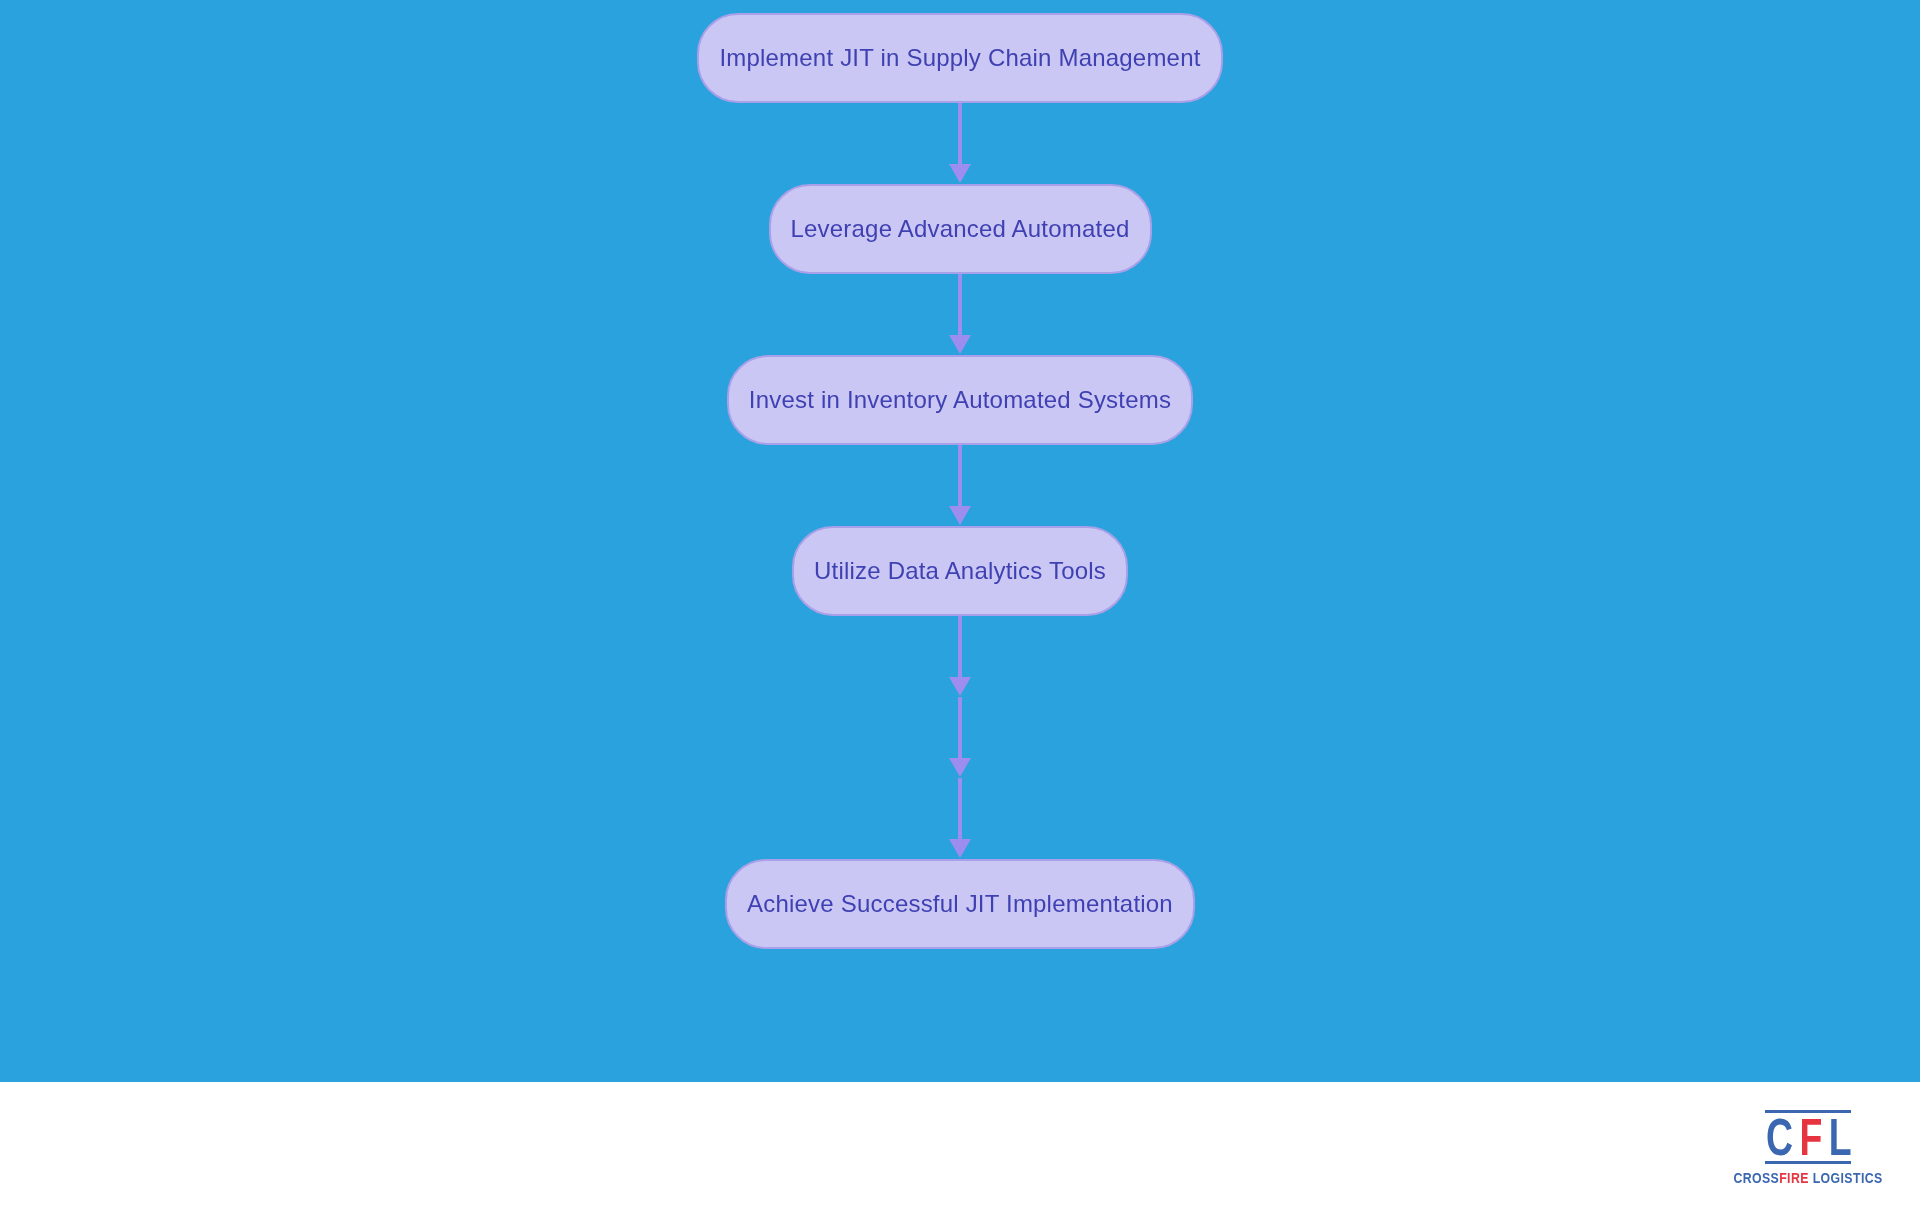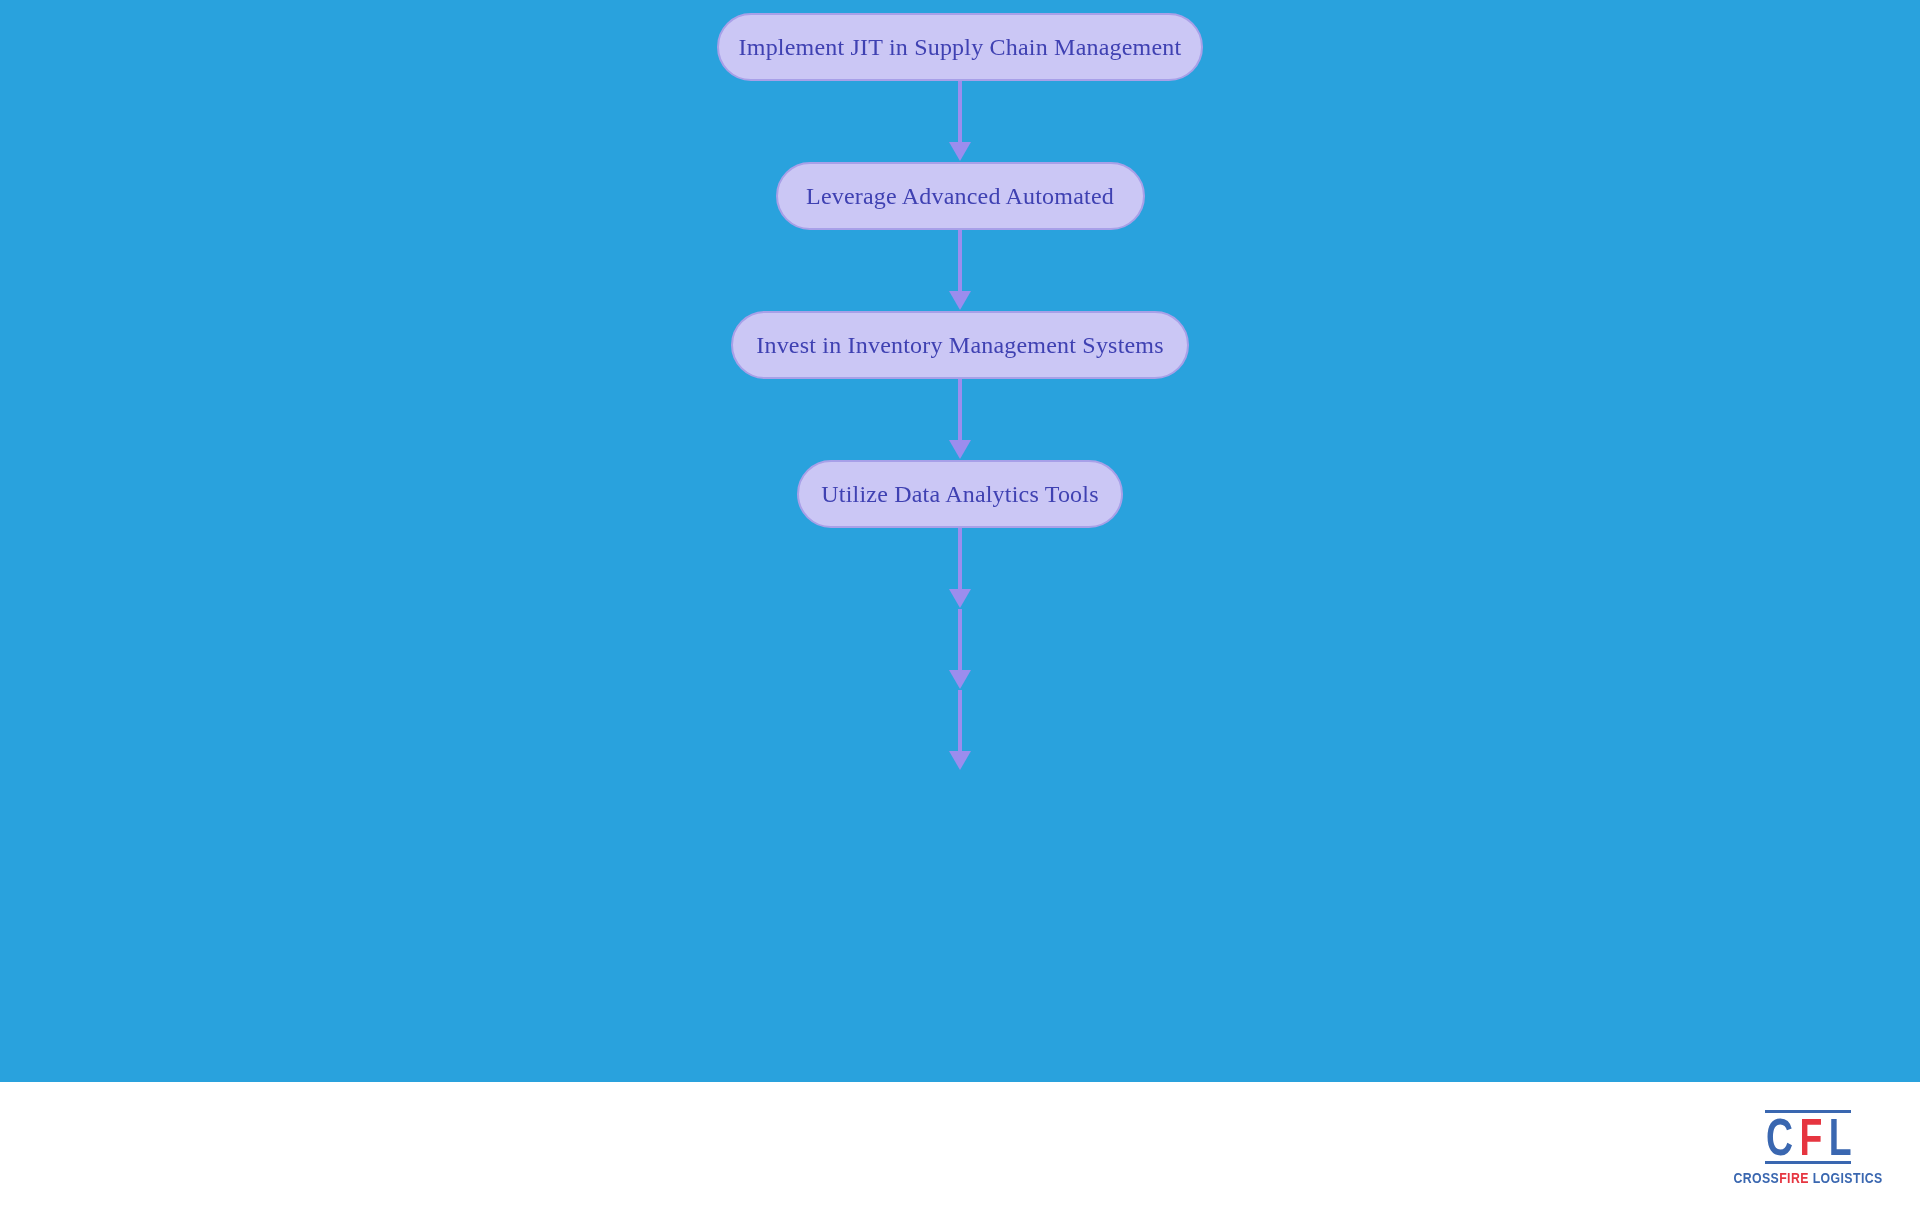--- a/index.html
+++ b/index.html
@@ -25,31 +25,30 @@
     height: 1082px;
     background: #29A2DD;
     display: flex;
     flex-direction: column;
     align-items: center;
     padding-top: 13px;
     box-sizing: border-box;
   }
   .node {
     box-sizing: border-box;
-    height: 68px;
+    height: 90px;
     border-radius: 41px;
     background: #CBC7F5;
     border: 2px solid #A8A0E8;
     display: flex;
     align-items: center;
     justify-content: center;
     padding: 0 20px;
     white-space: nowrap;
     flex: 0 0 auto;
-    font-family: Liberation Serif, serif;
   }
   .node span {
     color: #3F41B2;
     font-size: 24px;
     letter-spacing: 0.2px;
   }
   .node.n1 { min-width: 482px; }
   .node.n2 { min-width: 369px; }
   .node.n3 { min-width: 458px; }
   .node.n4 { min-width: 326px; }
@@ -150,21 +149,21 @@
     <div class="node n2">
       <span>Leverage Advanced Automated</span>
     </div>
 
     <div class="arrow">
       <div class="shaft"></div>
       <div class="head"></div>
     </div>
 
     <div class="node n3">
-      <span>Invest in Inventory Management Systems</span>
+      <span>Invest in Inventory Automated Systems</span>
     </div>
 
     <div class="arrow">
       <div class="shaft"></div>
       <div class="head"></div>
     </div>
 
     <div class="node n4">
       <span>Utilize Data Analytics Tools</span>
     </div>
@@ -179,20 +178,23 @@
       <div class="shaft"></div>
       <div class="head"></div>
     </div>
 
 
     <div class="arrow">
       <div class="shaft"></div>
       <div class="head"></div>
     </div>
 
+    <div class="node n7">
+      <span>Achieve Successful JIT Implementation</span>
+    </div>
 
   </div>
 
   <div class="footer">
     <div class="logo">
       <div class="logo-rule"></div>
       <div class="logo-letters">
         <span class="blue">C</span>
         <span class="red">F</span>
         <span class="blue">L</span>

